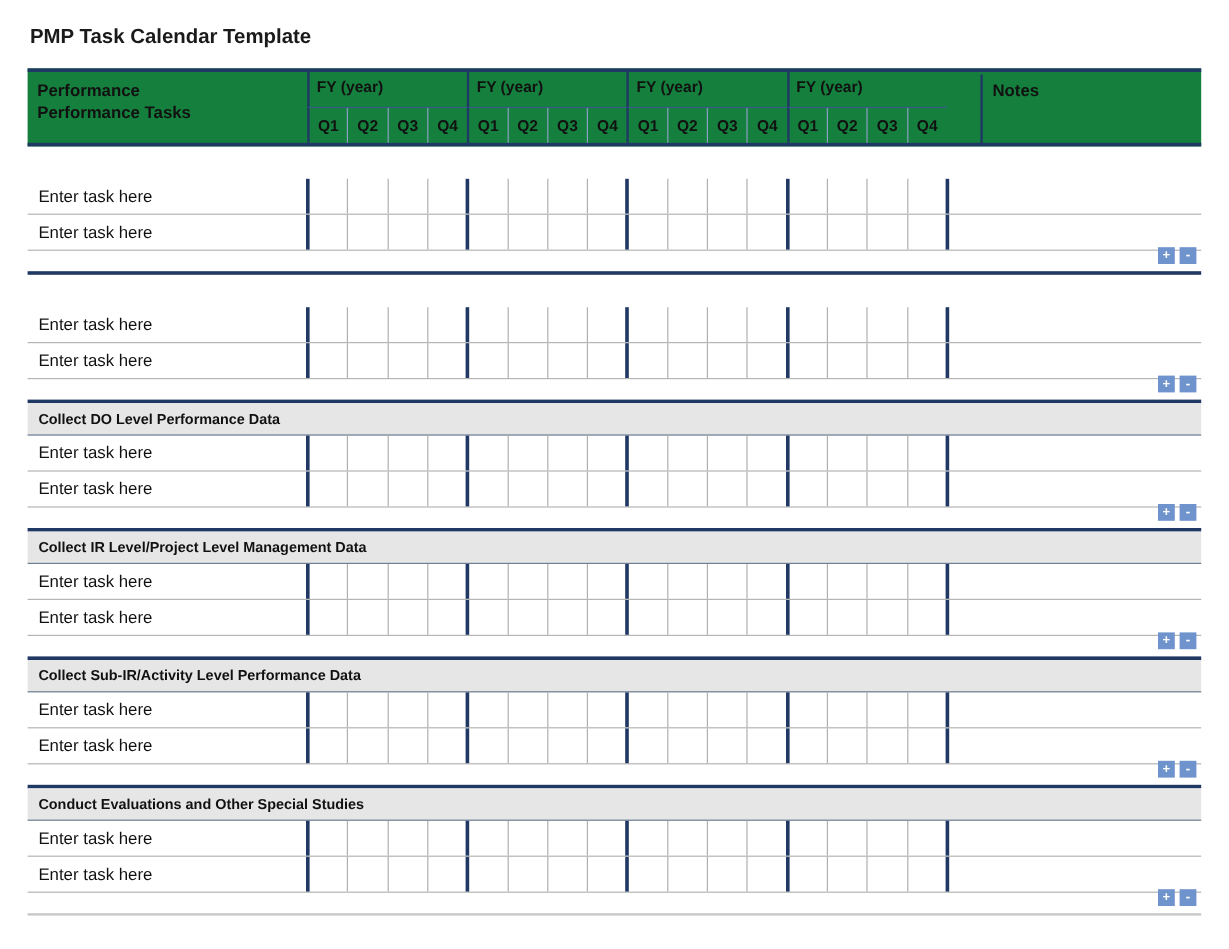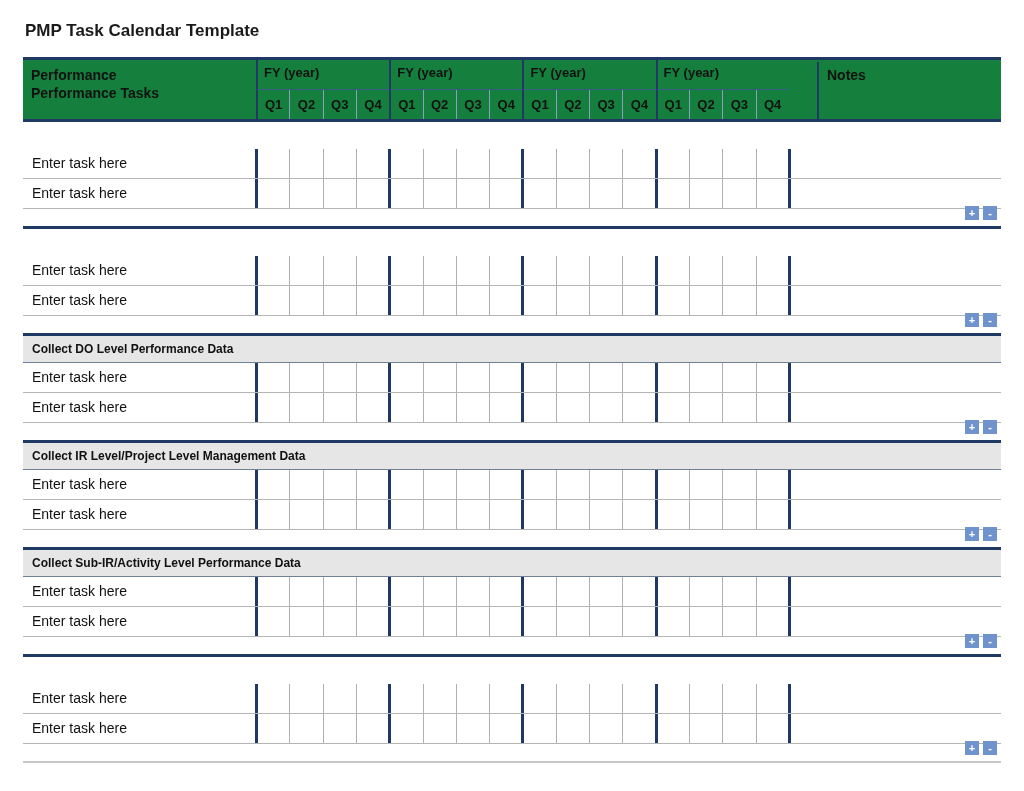--- a/index.html
+++ b/index.html
@@ -322,20 +322,23 @@
           <div class="cell" style="left: 732.5px; width: 33.3px;"></div>
           <div class="cell thick" style="left: 764.8px; width: 213.2px; border-left-width: 3px;"></div>
         </div>
         <div class="btns">
           <div class="btn">+</div>
           <div class="btn">-</div>
         </div>
         <div class="sec-sep"></div>
       </div>
       <div class="section">
+        <div class="sec-title">
+          <span>Conduct Evaluations and Other Special Studies</span>
+        </div>
         <div class="row" style="top: 27px;">
           <span class="task">Enter task here</span>
           <div class="cell thick" style="left: 232px; width: 33.3px;"></div>
           <div class="cell" style="left: 266.3px; width: 33.3px;"></div>
           <div class="cell" style="left: 299.6px; width: 33.3px;"></div>
           <div class="cell" style="left: 332.9px; width: 33.3px;"></div>
           <div class="cell thick" style="left: 365.2px; width: 33.3px;"></div>
           <div class="cell" style="left: 399.5px; width: 33.3px;"></div>
           <div class="cell" style="left: 432.8px; width: 33.3px;"></div>
           <div class="cell" style="left: 466.1px; width: 33.3px;"></div>

